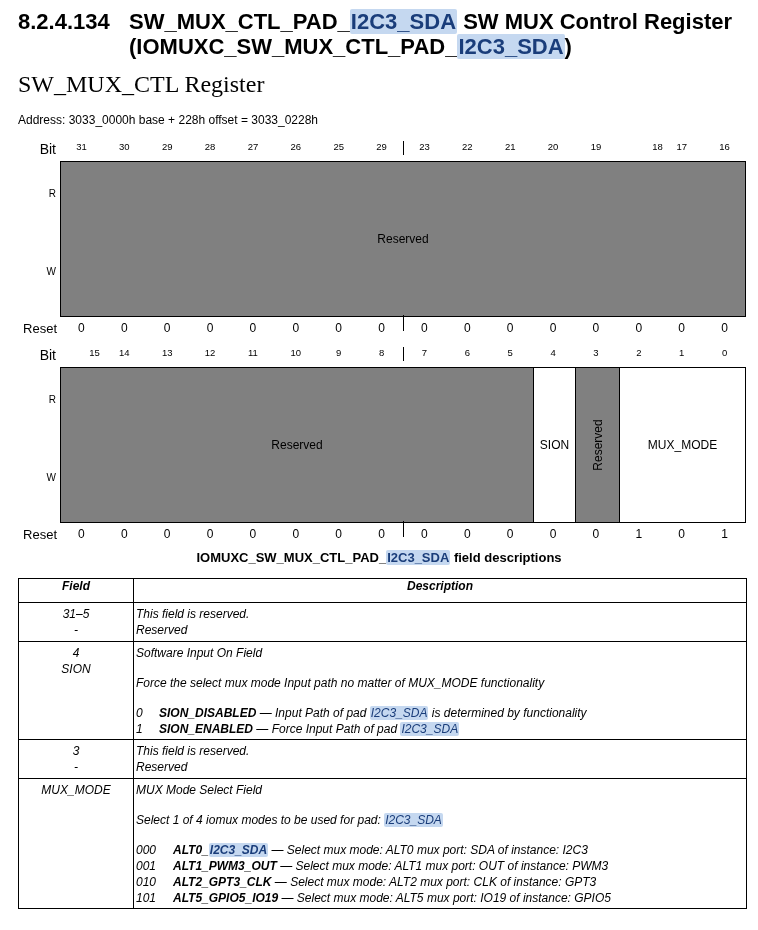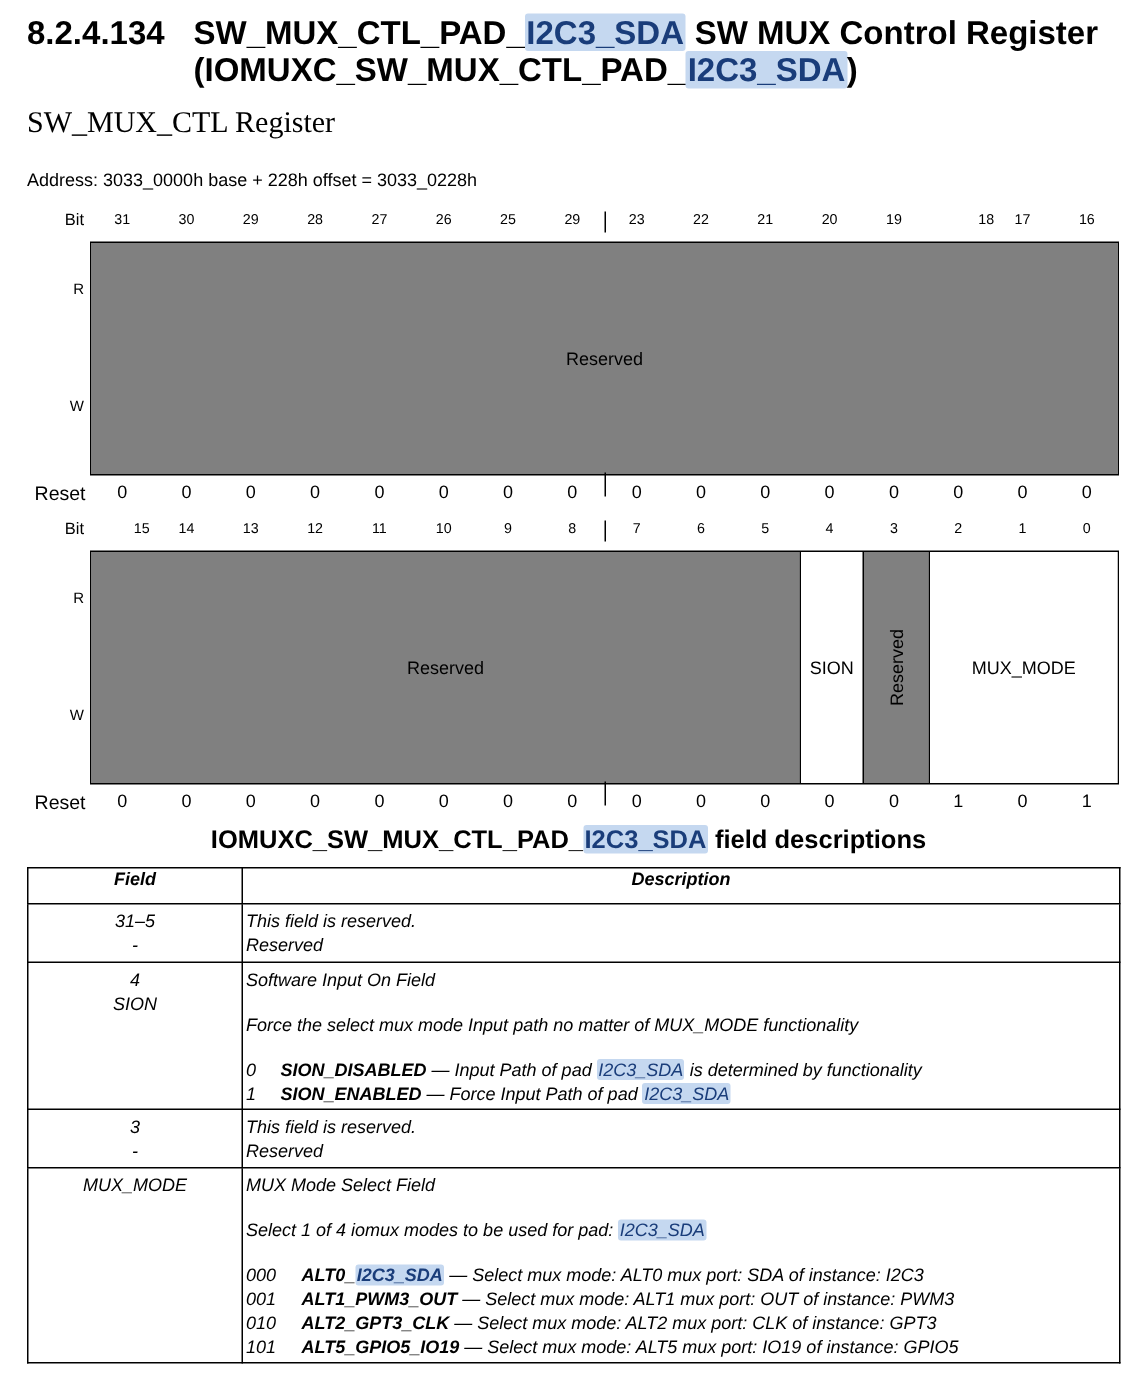--- a/index.html
+++ b/index.html
@@ -2,42 +2,42 @@
 <html><head>
 <meta charset="utf-8">
 <style>
   html, body { margin: 0; padding: 0; background: #ffffff; }
   body { width: 758px; height: 930px; position: relative; overflow: hidden; font-family: "Liberation Sans", sans-serif; color: #000; }
   .hl { background: #c5d8f0; color: #1a3d7a; border-radius: 2px; padding: 0 1px; }
   .title { position: absolute; left: 18px; top: 9px; font-weight: bold; font-size: 22px; line-height: 25px; }
   .title .num { position: absolute; left: 0; top: 0; width: 110px; }
   .title .t1 { position: absolute; left: 111px; top: 0; white-space: nowrap; }
   .title .t2 { position: absolute; left: 111px; top: 25px; white-space: nowrap; }
-  .subtitle { position: absolute; left: 18px; top: 71px; font-family: "Liberation Serif", serif; font-size: 20px; }
+  .subtitle { position: absolute; left: 18px; top: 71px; font-family: "Liberation Serif", serif; font-size: 24px; }
   .address { position: absolute; left: 18px; top: 113px; font-size: 12px; }
 
   .reg { position: absolute; left: 0; width: 758px; }
   .bitrow span, .resetrow span { position: absolute; text-align: center; width: 42.7px; }
   .bitrow { position: absolute; left: 0; top: 0; height: 14px; font-size: 9.5px; }
-  .bitrow .lbl { left: 10px; width: 46px; text-align: right; font-size: 11px; }
+  .bitrow .lbl { left: 10px; width: 46px; text-align: right; font-size: 14px; }
   .rwlbl { position: absolute; font-size: 10px; width: 46px; text-align: right; left: 10px; }
   .box { position: absolute; left: 60px; top: 20px; width: 686px; height: 156px; border: 1px solid #000; box-sizing: border-box; }
   .cell { position: absolute; top: 0; height: 100%; box-sizing: border-box; display: flex; align-items: center; justify-content: center; font-size: 12px; }
   .gray { background: #808080; }
   .white { background: #fff; }
   .vtext { transform: rotate(-90deg); white-space: nowrap; }
   .resetrow { position: absolute; left: 0; top: 180px; height: 16px; font-size: 12px; }
   .resetrow .lbl { left: 5px; width: 52px; text-align: right; font-size: 13px; }
   .midline { position: absolute; left: 403px; width: 1px; background: #000; }
 
-  .tbltitle { position: absolute; left: 0; width: 758px; top: 550px; text-align: center; font-weight: bold; font-size: 17px; }
+  .tbltitle { position: absolute; left: 0; width: 758px; top: 550px; text-align: center; font-weight: bold; font-size: 13px; }
   table { position: absolute; left: 18px; top: 578px; width: 729px; border-collapse: collapse; font-size: 12px; }
   th, td { border: 1px solid #000; vertical-align: top; font-style: italic; }
   th { font-weight: bold; font-size: 12px; height: 23px; padding: 0; border-width: 1.5px; }
-  td.field { width: 110px; text-align: center; padding: 3px 16px; line-height: 16px; }
+  td.field { width: 110px; text-align: center; padding: 3px 2px; line-height: 16px; }
   td.desc { padding: 3px 2px 2px 2px; line-height: 16px; }
   .gap { height: 14px; }
   .enum { display: flex; }
   .enum .code { width: 23px; }
   .enum.wide .code { width: 37px; }
   .enum b { font-weight: bold; }
 </style>
 </head>
 <body>
 

